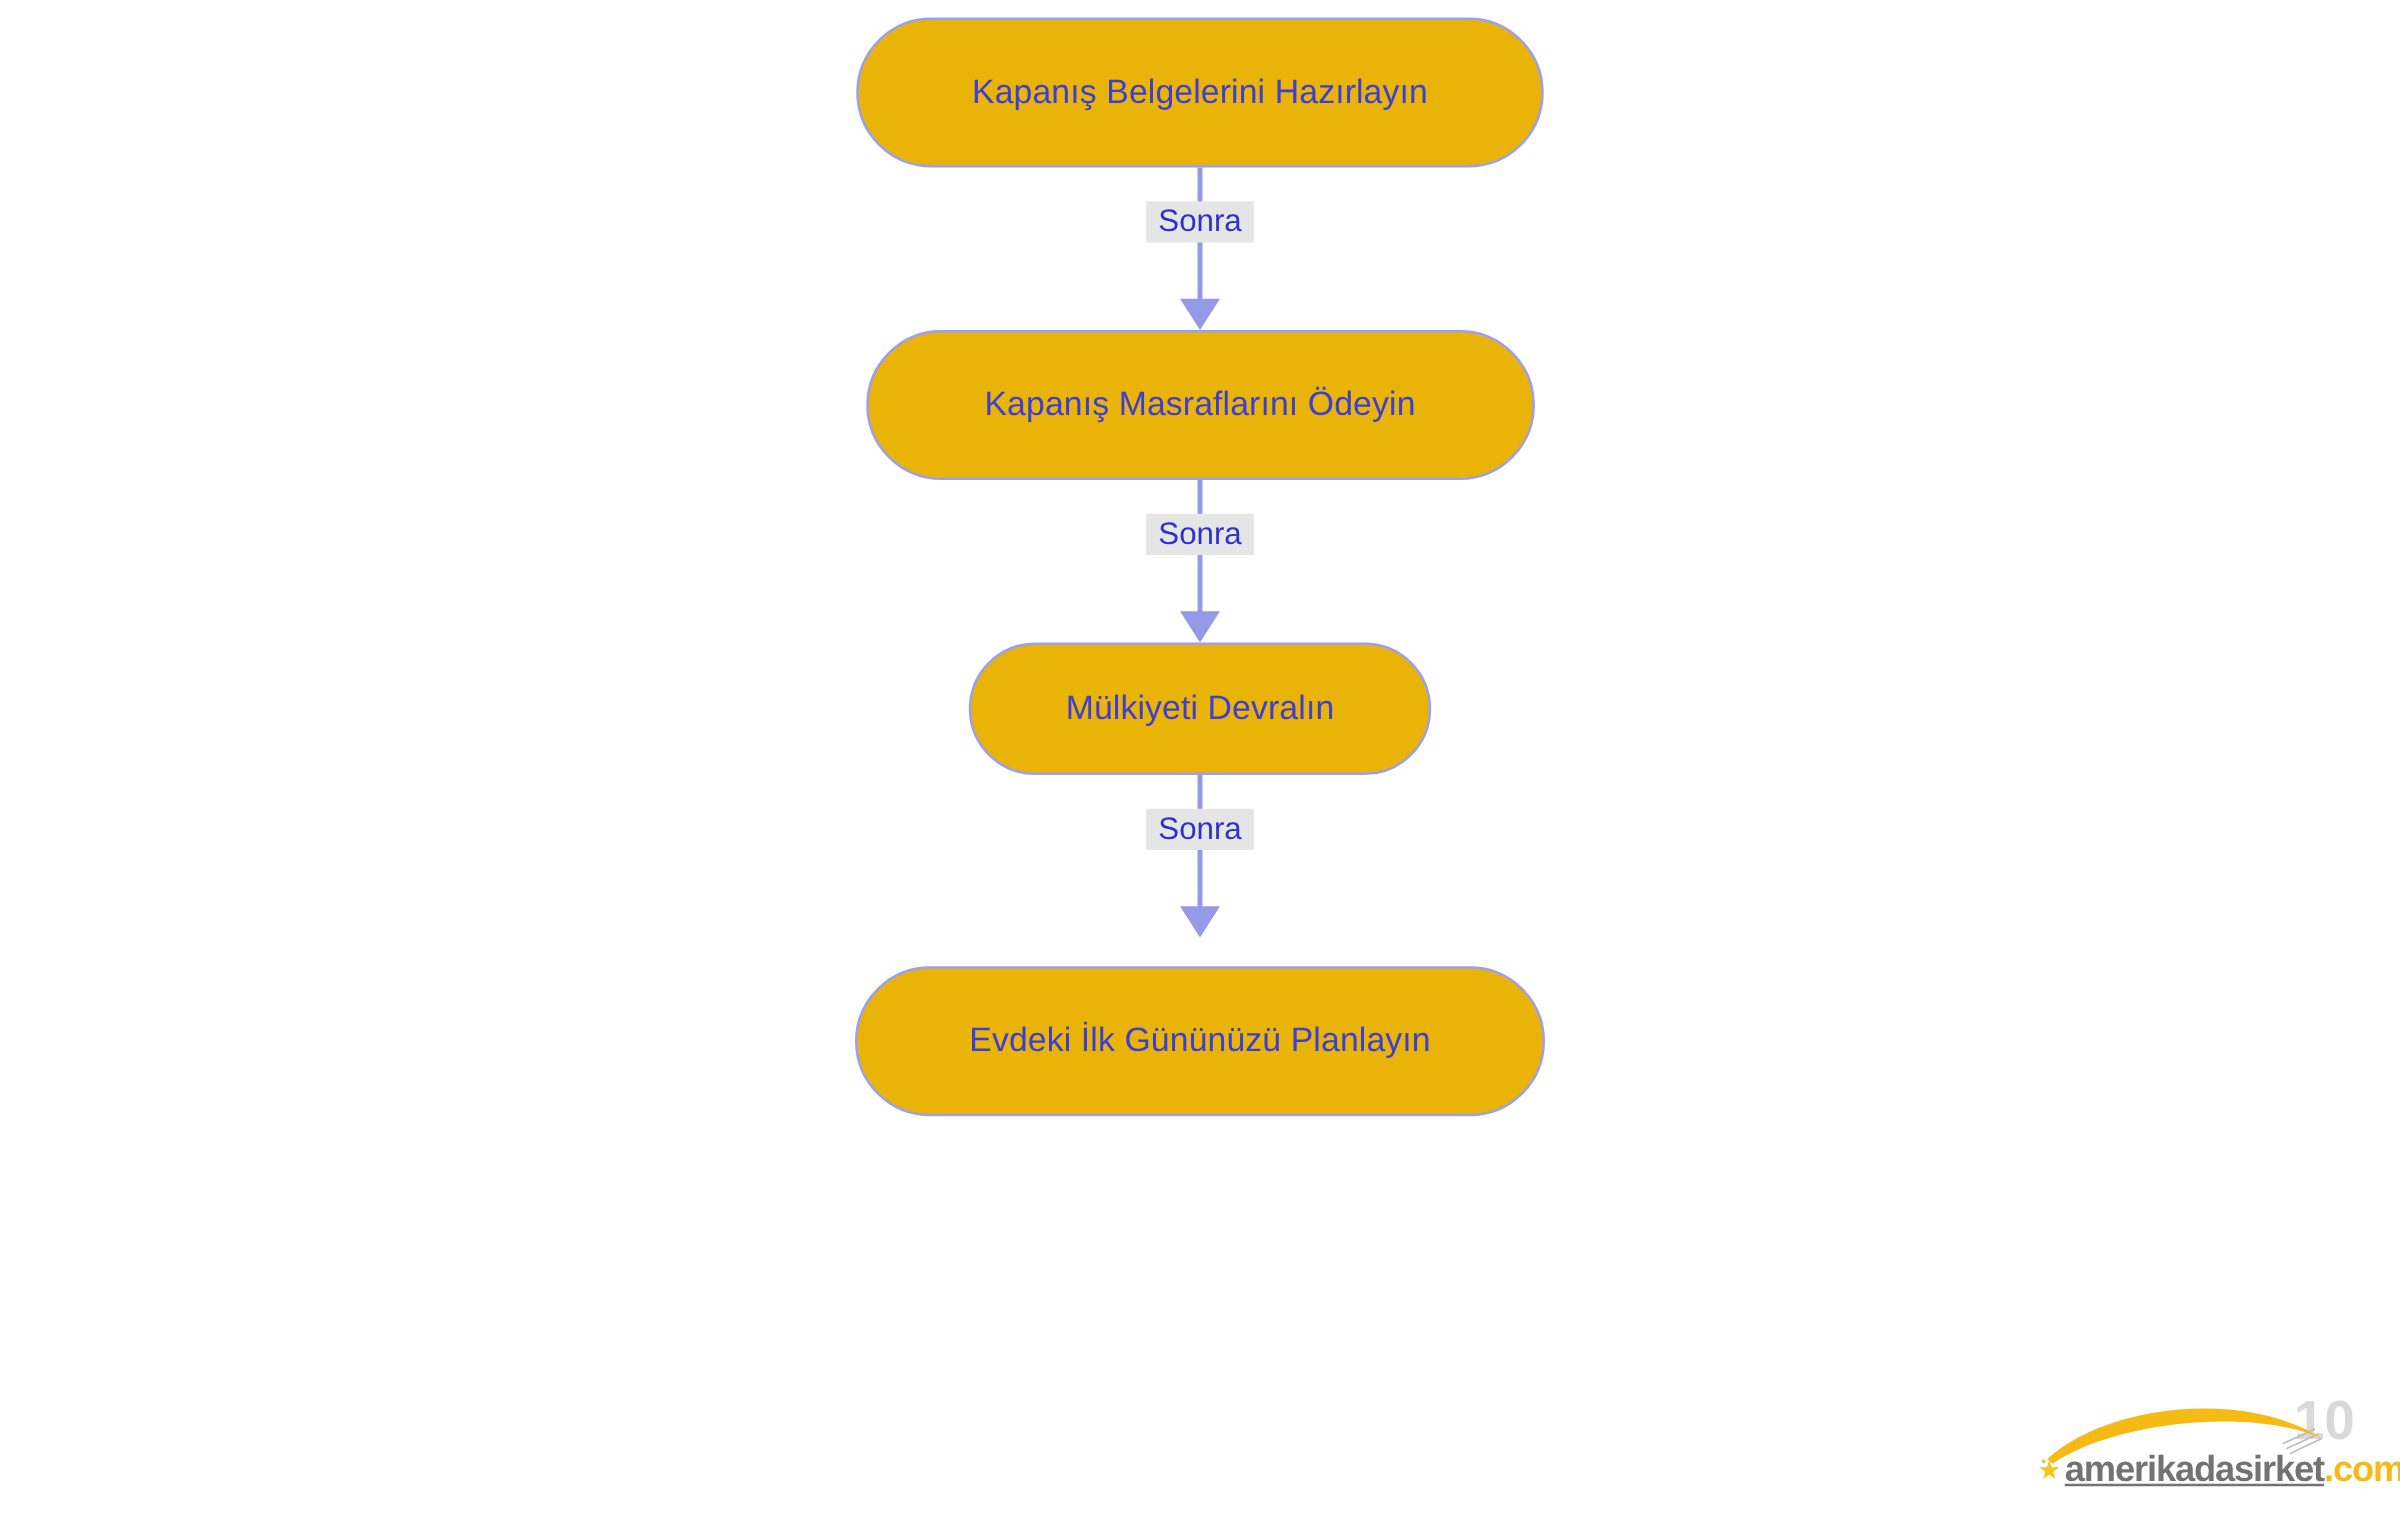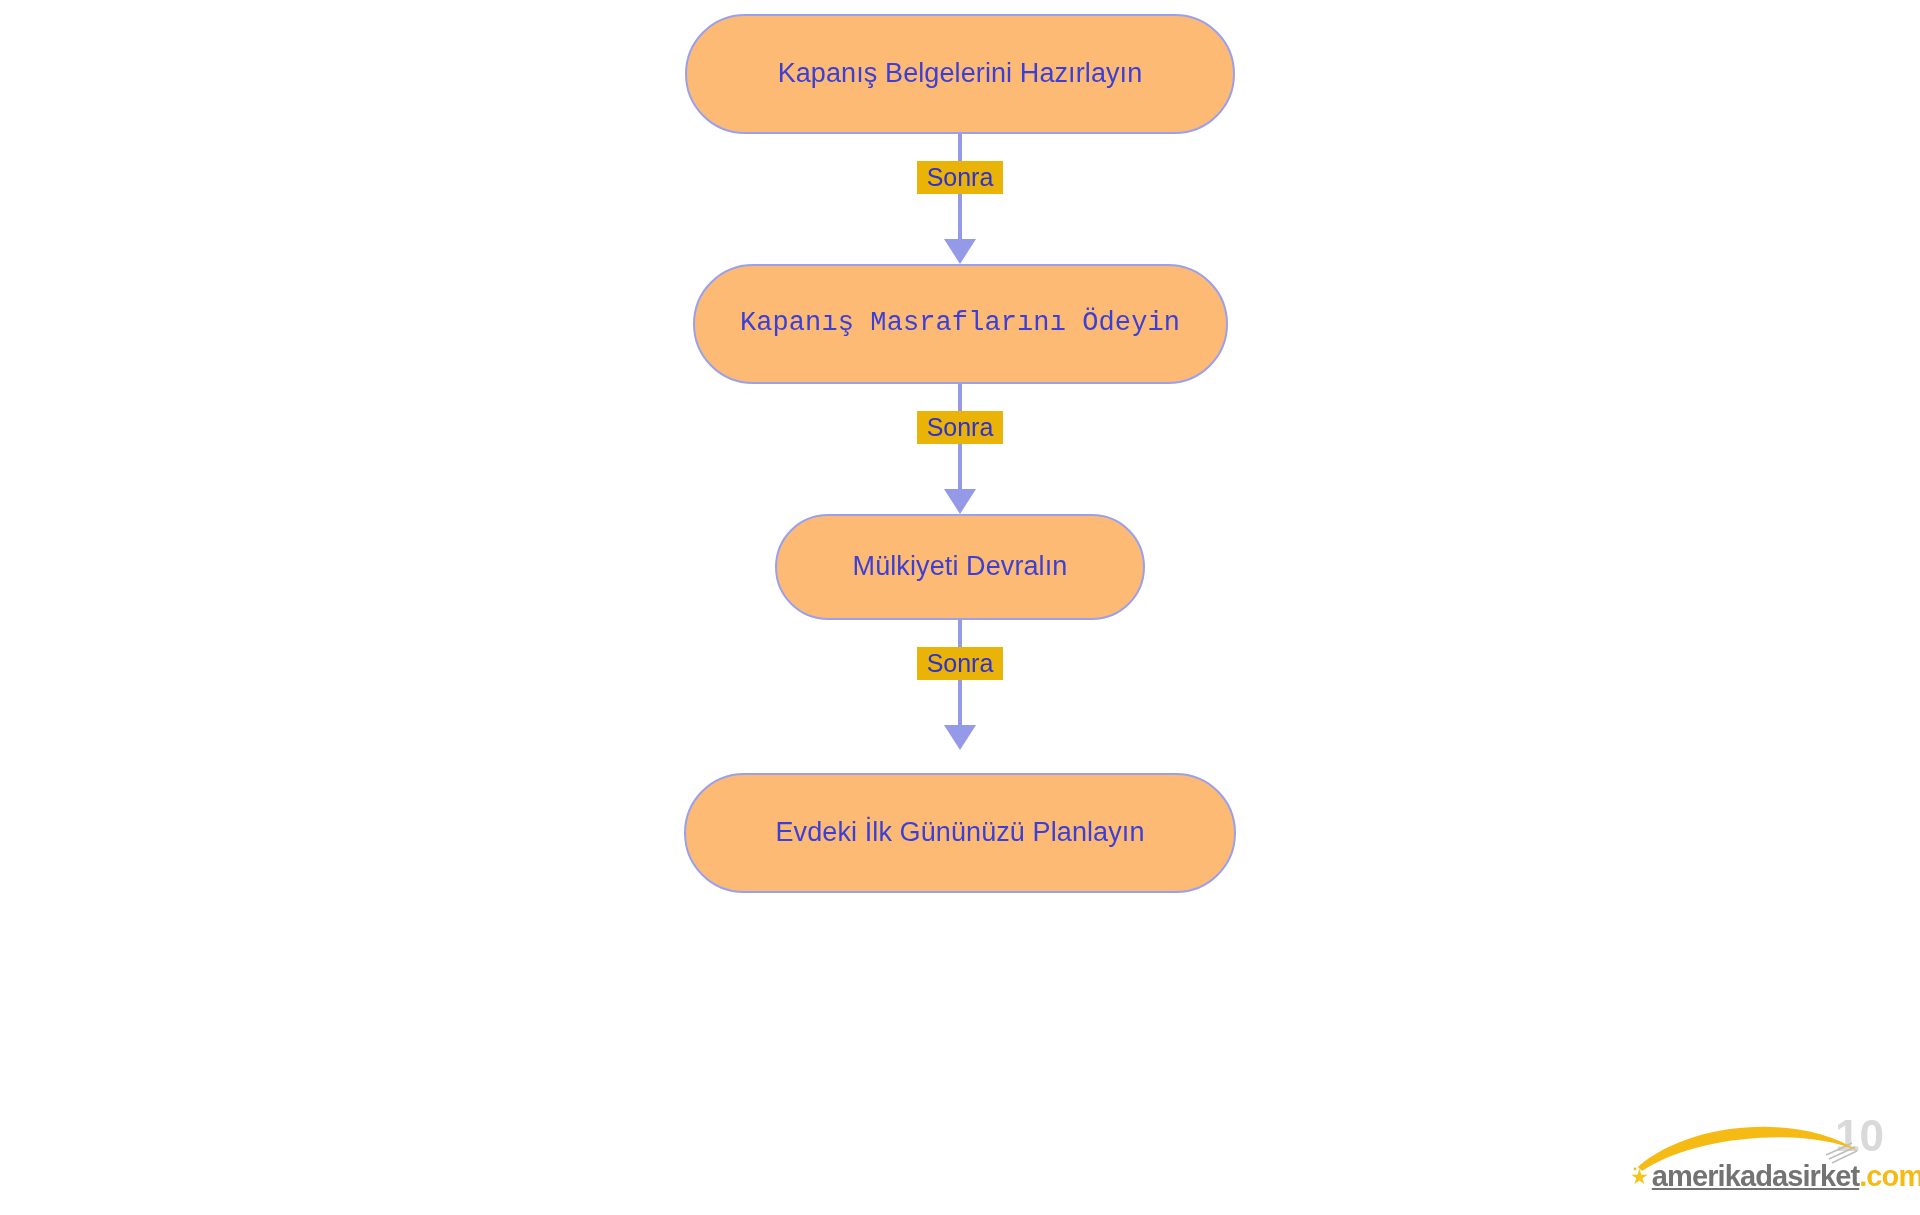--- a/index.html
+++ b/index.html
@@ -30,21 +30,21 @@
     top: 0;
     width: 1920px;
     display: flex;
     flex-direction: column;
     align-items: center;
   }
 
   
   .node {
     box-sizing: border-box;
-    background: #fdba74;
+    background: #eab308;
     border: 2px solid #9aa0ee;
     border-radius: 70px;
     color: #3b3fd6;
     font-size: 27px;
     font-weight: 400;
     letter-spacing: 0.1px;
     display: flex;
     align-items: center;
     justify-content: center;
     text-align: center;
@@ -52,21 +52,21 @@
     position: relative;
     z-index: 2;
   }
   .node-label {
     display: block;
     padding: 0 44px;
     line-height: 1.1;
   }
 
   .node-1 { width: 550px; height: 120px; }
-  .node-2 { width: 535px; height: 120px; font-family: Liberation Mono, monospace; }
+  .node-2 { width: 535px; height: 120px; }
   .node-3 { width: 370px; height: 106px; }
   .node-4 { width: 552px; height: 120px; margin-top: 23px; }
 
   
   .connector {
     position: relative;
     width: 260px;
     height: 130px;
     display: flex;
     align-items: center;
@@ -89,21 +89,21 @@
     transform: translateX(-50%);
     width: 0;
     height: 0;
     border-left: 16px solid transparent;
     border-right: 16px solid transparent;
     border-top: 25px solid #9499e8;
   }
   .connector .edge-label {
     position: relative;
     z-index: 3;
-    background: #eab308;
+    background: #e5e5e5;
     color: #2e31cf;
     font-size: 25px;
     line-height: 1;
     padding: 4px 10px;
     margin-bottom: 44px;
     white-space: nowrap;
   }
 
   
   .brand-logo {

